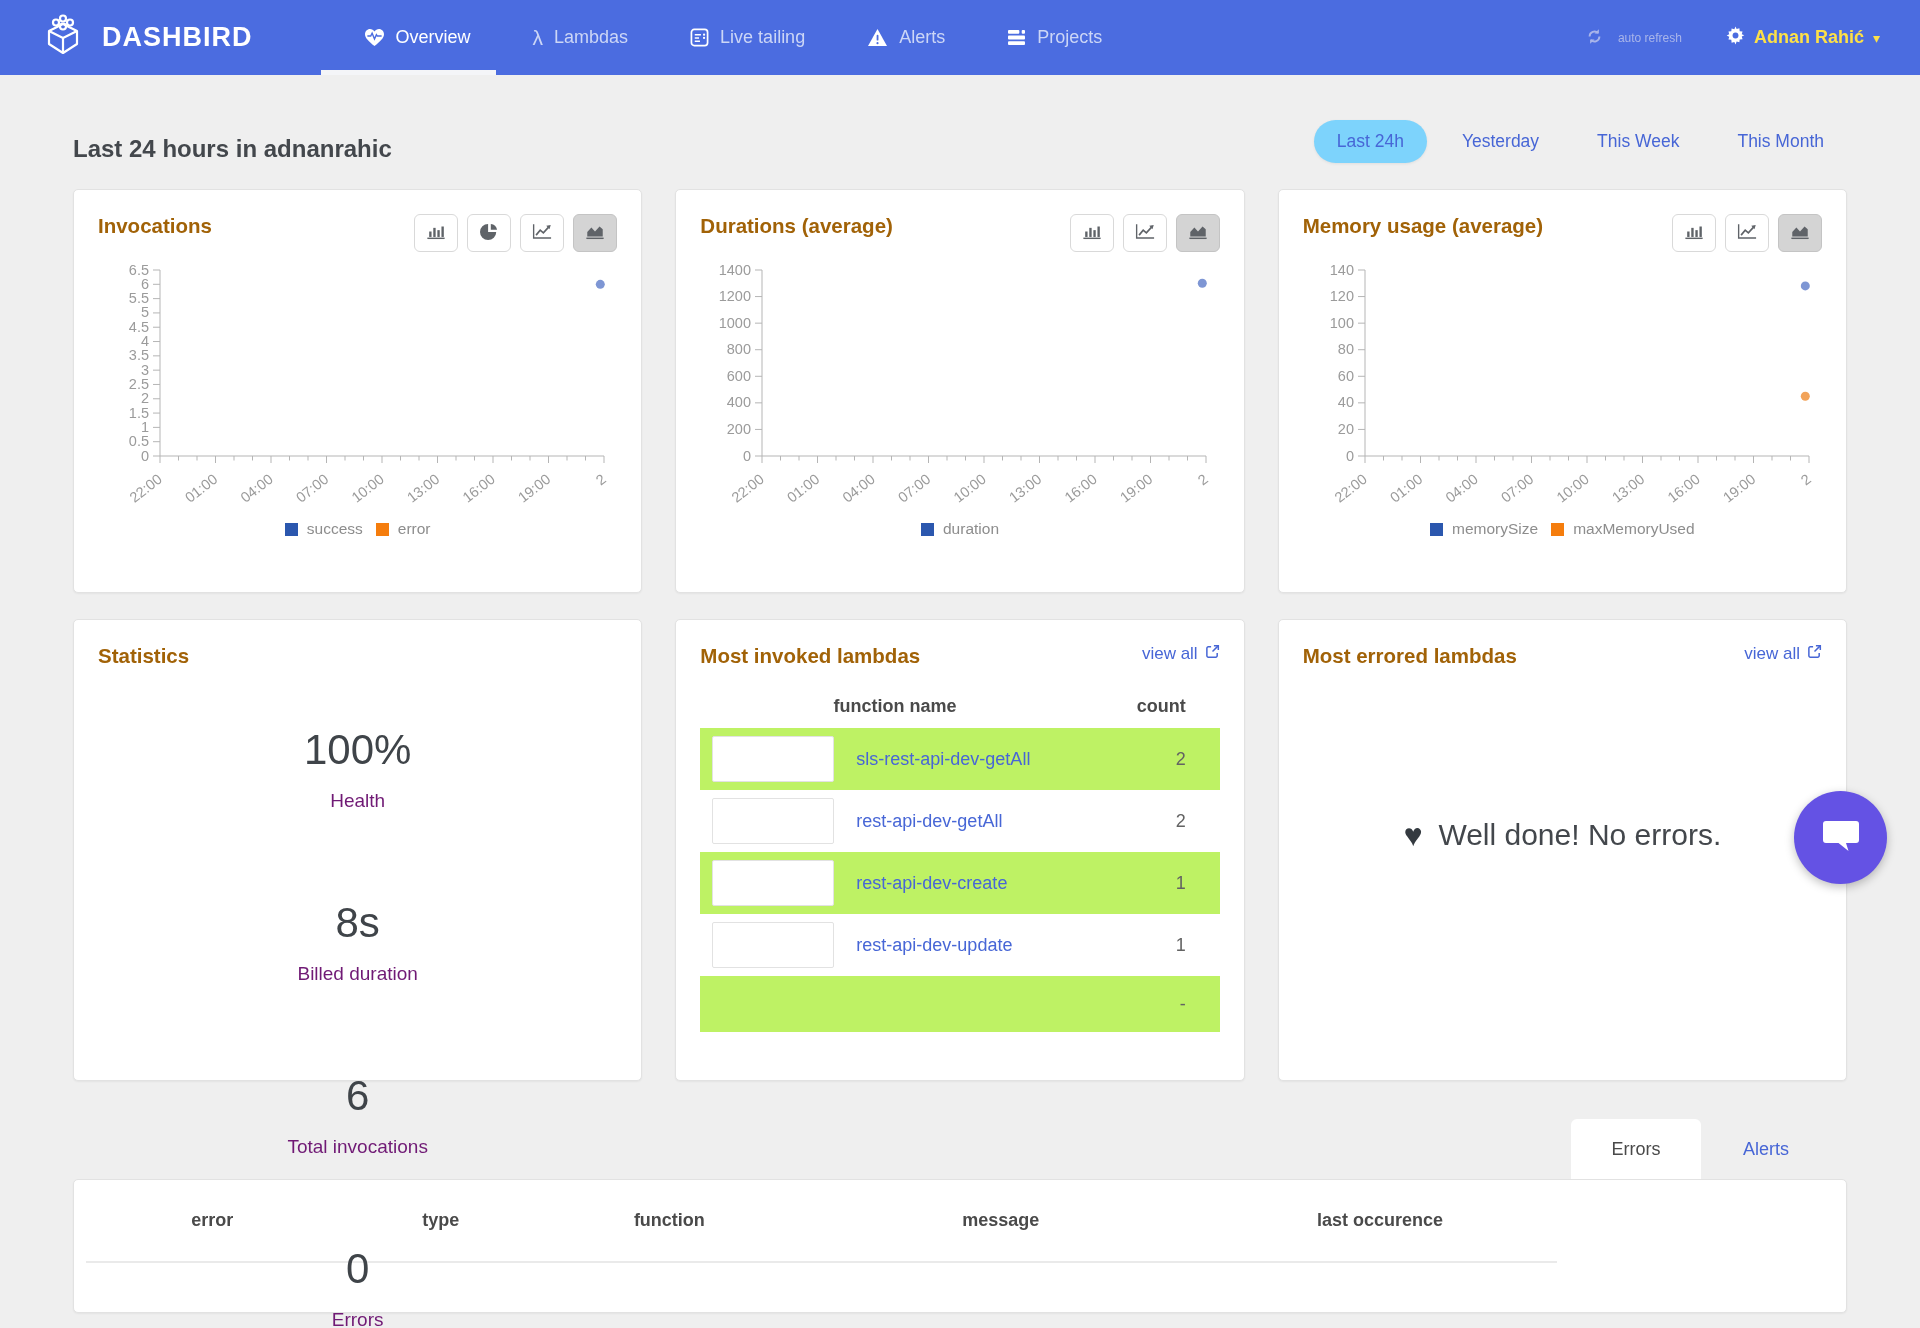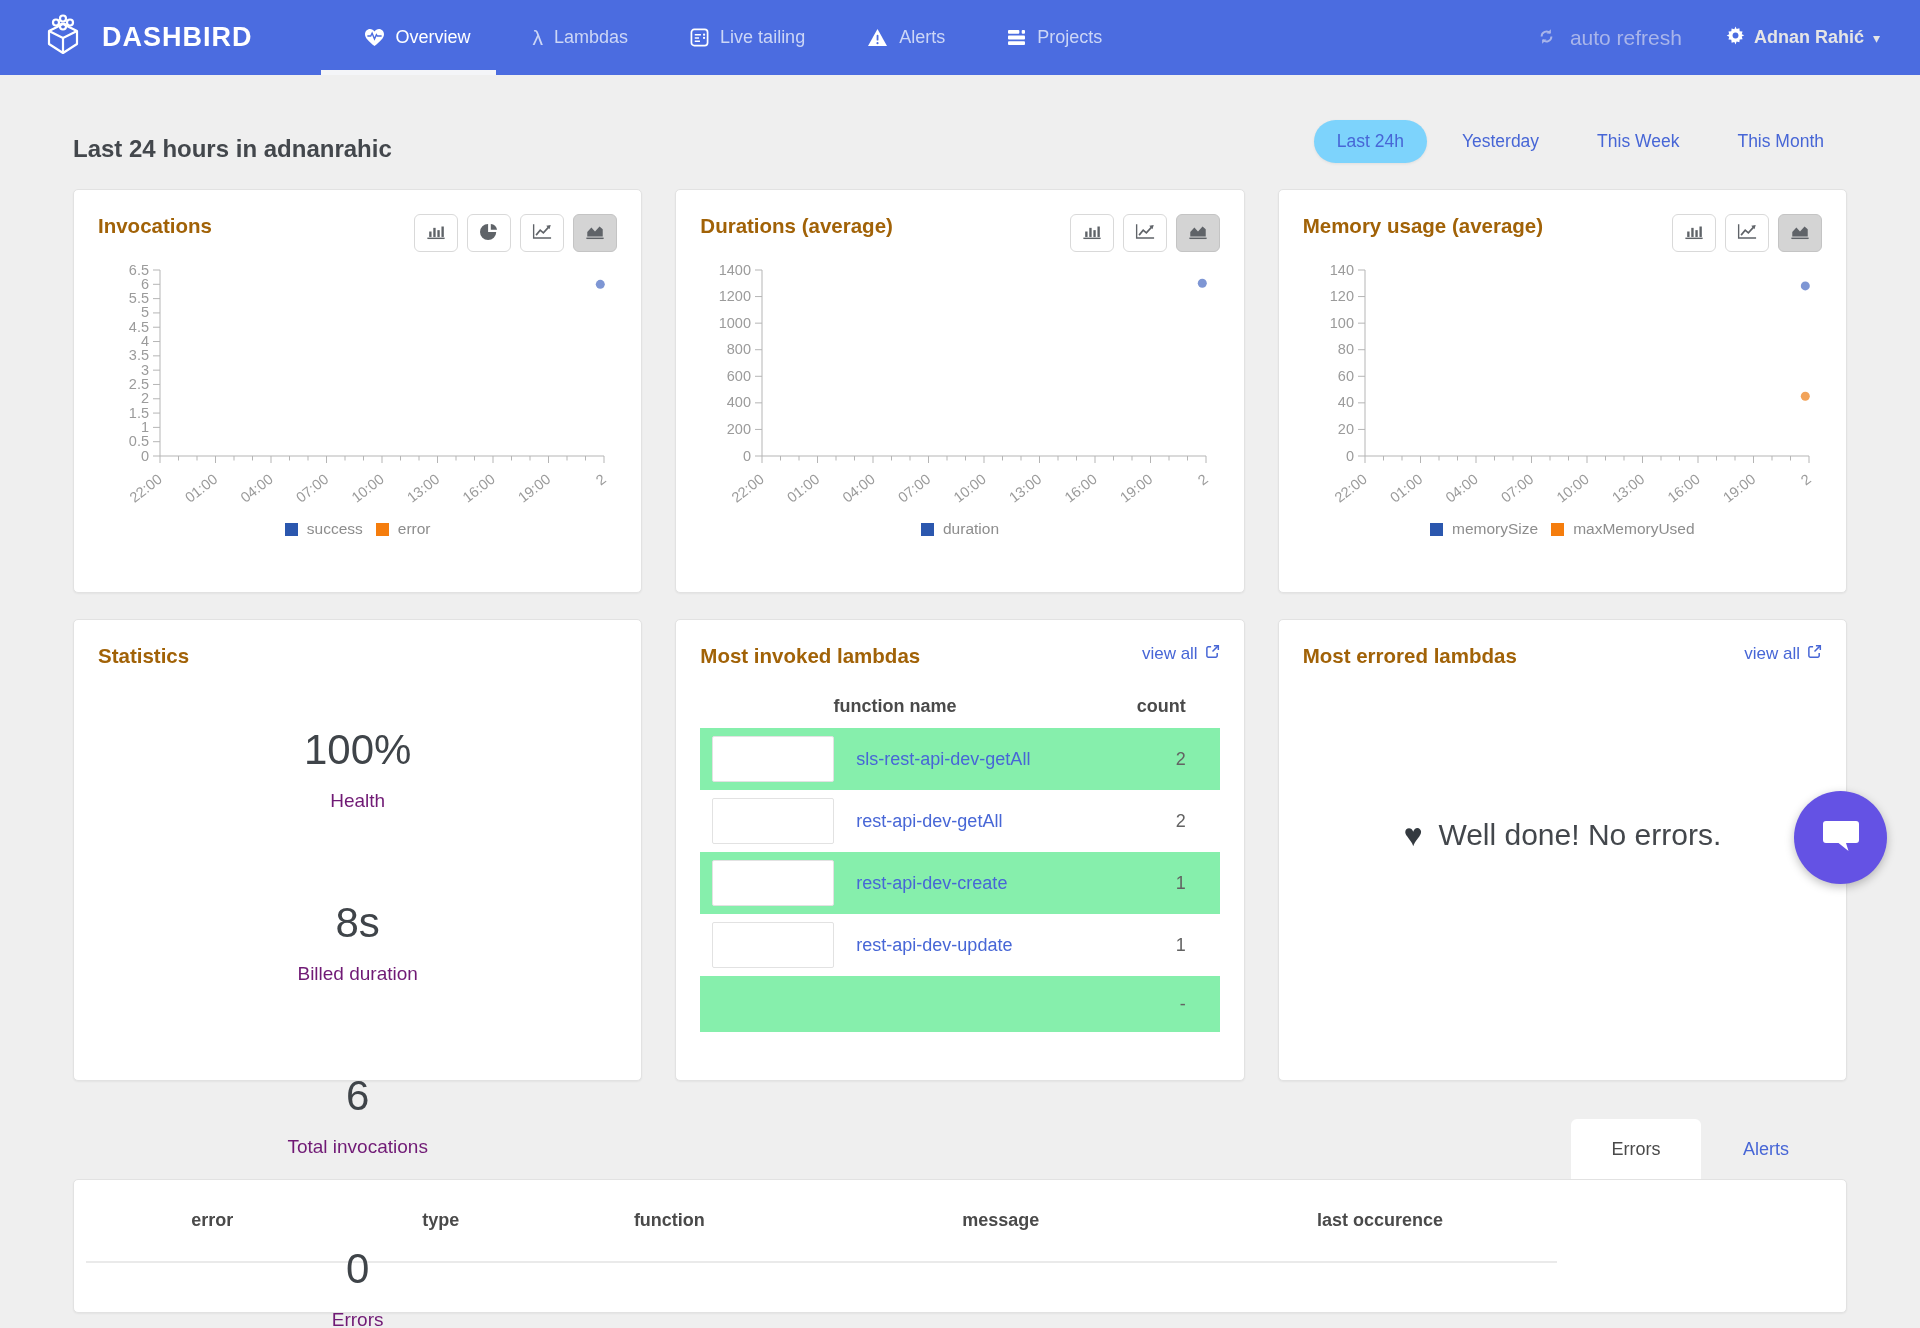--- a/index.html
+++ b/index.html
@@ -10,22 +10,22 @@
   .navbar { height:75px; background:#4b6ce0; display:flex; align-items:center; padding:0 40px; position:relative; }
   .brand { display:flex; align-items:center; gap:16px; cursor:pointer; }
   .brand-text { color:#fff; font-size:27px; font-weight:bold; letter-spacing:1px; }
   .nav-items { display:flex; align-items:stretch; height:75px; margin-left:80px; }
   .nav-item { position:relative; display:flex; align-items:center; gap:11px; padding:0 31px; color:#ccd6f6; font-size:18px; cursor:pointer; }
   .nav-item .icon { display:flex; align-items:center; }
   .nav-item.active { color:#fff; }
   .nav-item.active::after { content:""; position:absolute; left:-12px; right:6px; bottom:0; height:5px; background:#f4f5f8; }
   .lambda-glyph { font-size:21px; line-height:1; color:inherit; }
   .nav-right { margin-left:auto; display:flex; align-items:center; gap:44px; }
-  .auto-refresh { display:flex; align-items:center; gap:15px; color:#a9b5ea; font-size:21px; cursor:pointer; }
-  .user-menu { display:flex; align-items:center; gap:9px; color:#e5e5e5; font-size:18px; font-weight:bold; cursor:pointer; }
+  .auto-refresh { display:flex; align-items:center; gap:15px; color:#a9b5ea; font-size:12px; cursor:pointer; }
+  .user-menu { display:flex; align-items:center; gap:9px; color:#fde047; font-size:18px; font-weight:bold; cursor:pointer; }
   .user-menu .caret { font-size:14px; font-weight:normal; }
 
   
   .container { padding:0 73px; }
   .header-row { display:flex; justify-content:space-between; align-items:flex-end; margin-top:34px; height:54px; }
   .page-title { font-size:24px; font-weight:bold; color:#43474c; }
   .range-pills { display:flex; align-items:center; gap:12px; }
   .pill { padding:11px 23px; font-size:17.5px; color:#4766d6; border-radius:24px; cursor:pointer; }
   .pill.active { background:#7dd3fc; box-shadow:0 1px 3px rgba(0,0,0,.07); }
 
@@ -51,21 +51,21 @@
   .stat-value { font-size:42px; color:#3f4449; }
   .stat-label { font-size:19px; color:#701a75; margin-top:16px; }
 
   
   .view-all { display:flex; align-items:center; gap:7px; color:#4766d6; font-size:17px; text-decoration:none; cursor:pointer; }
   .lambda-table { margin-top:16px; }
   .lt-head { display:flex; align-items:center; height:44px; font-weight:bold; font-size:18px; color:#4a4a4a; }
   .lt-hname { flex:1; text-align:center; }
   .lt-hcount { width:130px; text-align:right; padding-right:34px; }
   .lt-row { display:flex; align-items:center; height:62px; }
-  .lt-row.alt { background:#86efac; }
+  .lt-row.alt { background:#bef264; }
   .lt-row.empty { height:56px; }
   .thumb { width:122px; height:46px; background:#fff; border:1px solid #e2e2e2; border-radius:2px; margin-left:12px; }
   .fname { margin-left:22px; color:#4766d6; font-size:18px; text-decoration:none; cursor:pointer; }
   .cnt { margin-left:auto; width:130px; text-align:right; padding-right:34px; color:#636363; font-size:18px; }
 
   
   .no-errors { display:flex; align-items:center; justify-content:center; margin-top:150px; font-size:30px; color:#43474c; gap:16px; }
   .no-errors .heart { font-size:32px; color:#343a40; line-height:1; }
 
   

